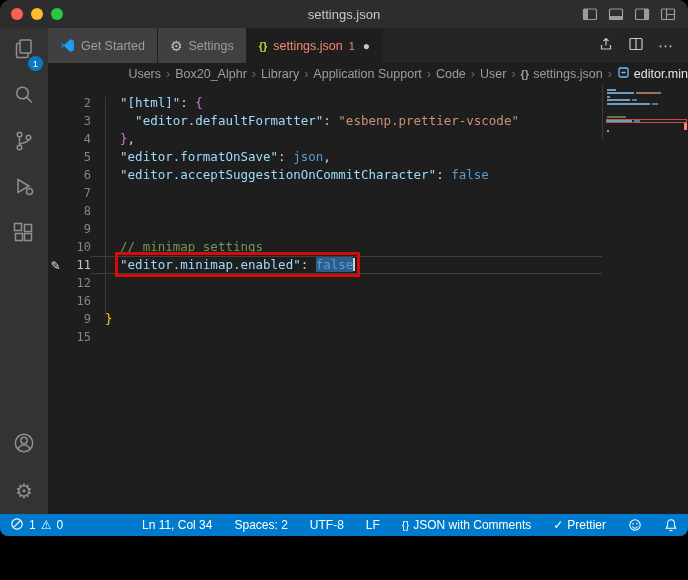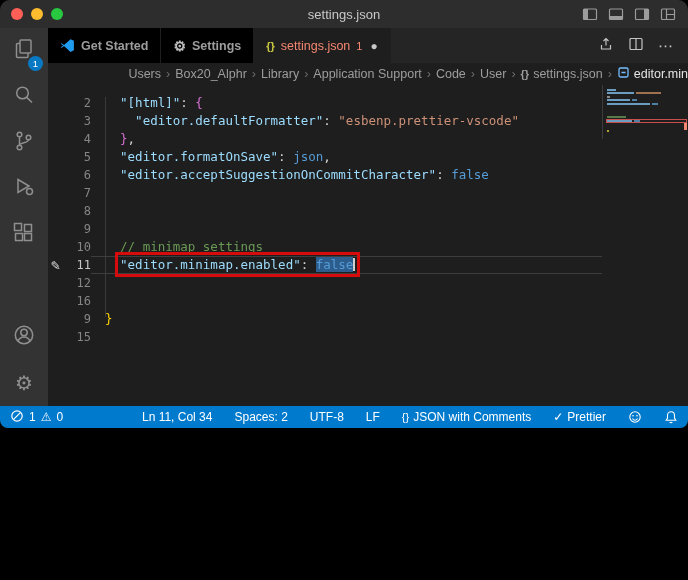--- a/index.html
+++ b/index.html
@@ -1,17 +1,17 @@
 <!DOCTYPE html>
 <html><head>
 <meta charset="utf-8">
 <style>
   *{box-sizing:border-box;margin:0;padding:0;}
   html,body{width:688px;height:580px;background:#000;font-family:"Liberation Sans",sans-serif;overflow:hidden;}
-  .window{width:688px;height:428px;border-radius:10px 10px 8px 8px;overflow:hidden;display:flex;flex-direction:column;background:#1e1e1e;}
+  .window{width:688px;height:536px;border-radius:10px 10px 8px 8px;overflow:hidden;display:flex;flex-direction:column;background:#1e1e1e;}
 
   
   .titlebar{flex:0 0 28px;background:#2d2d2d;display:flex;align-items:center;position:relative;}
   .traffic-lights{display:flex;gap:8px;padding-left:11px;z-index:2;}
   .tl{width:12px;height:12px;border-radius:50%;display:block;}
   .tl.red{background:#ff5f57}.tl.yellow{background:#febc2e}.tl.green{background:#28c840}
   .title{position:absolute;left:0;right:0;text-align:center;color:#c8c8c8;font-size:13px;}
   .layout-controls{margin-left:auto;display:flex;gap:10px;padding-right:12px;z-index:2;align-items:center;}
   .layout-controls svg{display:block;}
 
@@ -21,21 +21,21 @@
   .activitybar{flex:0 0 48px;background:#333333;display:flex;flex-direction:column;align-items:center;}
   .ab-icon{width:48px;height:46px;display:flex;align-items:center;justify-content:center;position:relative;color:#8f8f8f;font-size:20px;}
   .ab-badge{position:absolute;right:5px;bottom:3px;min-width:15px;height:15px;padding:0 3px;border-radius:8px;background:#0a79c4;color:#fff;font-size:9.5px;display:flex;align-items:center;justify-content:center;}
   .ab-bottom{margin-top:auto;}
 
   .content-col{flex:1;display:flex;flex-direction:column;min-width:0;}
 
   
   .tabbar{flex:0 0 35px;background:#252526;display:flex;align-items:stretch;}
   .tab{display:flex;align-items:center;gap:6px;padding:0 12px;font-size:12.5px;border-right:1px solid #1f1f1f;cursor:default;}
-  .tab.inactive{background:#000000;color:#9d9d9d;font-weight:bold;}
+  .tab.inactive{background:#404040;color:#9d9d9d;}
   .tab.active{background:#1e1e1e;color:#f48771;}
   .tab-ico{display:flex;align-items:center;}
   .tab-ico.json{color:#cbcb41;font-size:11px;font-weight:bold;}
   .tab-ico.gear{color:#bdbdbd;font-size:14px;}
   .tab-badge{font-size:11px;}
   .tab-dot{color:#c8c8c8;font-size:12px;margin-left:2px;}
   .tab-actions{margin-left:auto;display:flex;align-items:center;gap:14px;padding-right:14px;color:#c5c5c5;}
   .more-dots{font-size:15px;letter-spacing:1px;}
 
   

